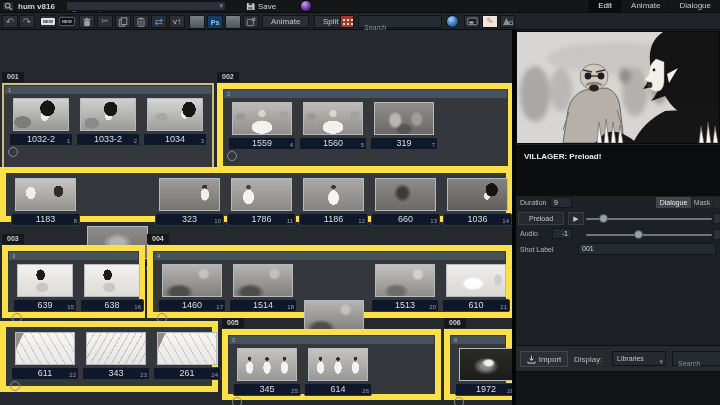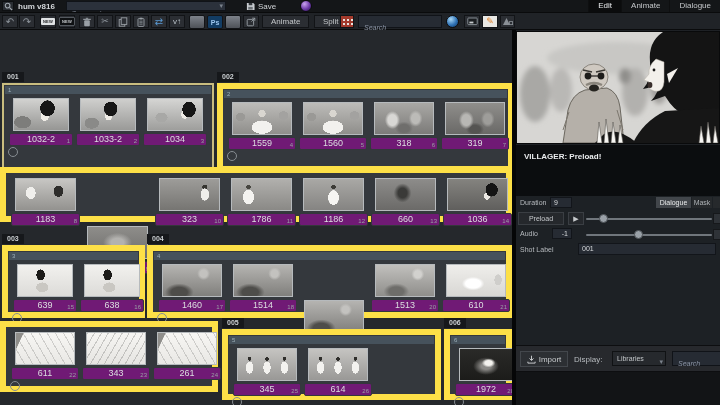--- a/index.html
+++ b/index.html
@@ -44,21 +44,21 @@
   #board { position:absolute; left:0; top:30px; width:512px; height:375px; background:#25282c; overflow:hidden; }
   .group { position:absolute; }
   .seq-label { display:inline-block; background:#16181b; color:#ccd0d3; font-size:7px; line-height:10px; padding:0 5px; font-weight:bold; }
   .gbox { background:#34383d; border:6px solid #fde047; position:relative; }
   .gbox.sel { border:2px solid #c9bd7f; }
   .ghdr { height:8px; background:#46525c; margin:1px 1px 4px 1px; font-size:6px; line-height:8px; color:#9db0ba; padding-left:3px; }
   .prow { display:flex; padding:0 5px; gap:3px; }
   .nohdr .prow { padding-top:5px; }
   .panel { flex:none; }
   .thumb { height:33px; border:1px solid #b6babd; margin:0 auto; background:#9a9a98; }
-  .cap { margin-top:2px; height:13px; background:#701a75; border:1px solid #34373c; border-radius:2px; position:relative; text-align:center; color:#dcdee0; font-size:9px; line-height:11px; }
+  .cap { margin-top:2px; height:13px; background:#0f172a; border:1px solid #34373c; border-radius:2px; position:relative; text-align:center; color:#dcdee0; font-size:9px; line-height:11px; }
   .pi { position:absolute; right:2px; top:4px; font-size:6px; color:#9aa0a5; line-height:1; }
   .gcircle { position:absolute; left:4px; top:62px; width:10px; height:10px; border:1px solid #878d92; border-radius:50%; }
   .nohdr .gcircle { top:54px; }
 
   
   .t-mavis-a{background:radial-gradient(ellipse 12px 13px at 62% 30%,#161616 60%,rgba(22,22,22,0) 61%),radial-gradient(ellipse 7px 8px at 57% 55%,#efece6 60%,rgba(239,236,230,0) 61%),radial-gradient(ellipse 14px 10px at 16% 75%,#7d7d7b 60%,rgba(125,125,123,0) 61%),linear-gradient(180deg,#d2d2d0,#969694);}
   .t-mavis-b{background:radial-gradient(ellipse 11px 12px at 55% 32%,#161616 60%,rgba(22,22,22,0) 61%),radial-gradient(ellipse 6px 7px at 51% 55%,#efece6 60%,rgba(239,236,230,0) 61%),radial-gradient(ellipse 12px 9px at 20% 78%,#8a8a88 60%,rgba(138,138,136,0) 61%),linear-gradient(180deg,#cfcfcd,#9a9a98);}
   .t-mavis-c{background:radial-gradient(ellipse 11px 13px at 76% 34%,#161616 60%,rgba(22,22,22,0) 61%),radial-gradient(ellipse 6px 7px at 68% 50%,#efece6 60%,rgba(239,236,230,0) 61%),radial-gradient(ellipse 10px 8px at 25% 60%,#a8a8a6 60%,rgba(168,168,166,0) 61%),linear-gradient(180deg,#d5d5d3,#9e9e9c);}
   .t-mavis-d{background:radial-gradient(ellipse 10px 11px at 74% 35%,#141414 60%,rgba(20,20,20,0) 61%),radial-gradient(ellipse 5px 6px at 66% 55%,#ece9e4 60%,rgba(236,233,228,0) 61%),linear-gradient(180deg,#84837f,#605f5d);}
   .t-villager-big{background:radial-gradient(ellipse 17px 11px at 50% 78%,#f2f1ee 60%,rgba(242,241,238,0) 61%),radial-gradient(ellipse 6px 6px at 50% 34%,#d9d6d0 60%,rgba(217,214,208,0) 61%),radial-gradient(ellipse 8px 7px at 13% 45%,#9a9996 60%,rgba(154,153,150,0) 61%),radial-gradient(ellipse 8px 7px at 87% 40%,#a3a2a0 60%,rgba(163,162,160,0) 61%),linear-gradient(180deg,#bdbcb9,#8f8e8b);}
@@ -249,24 +249,20 @@
       <div class="group" style="left: 217px; top: 35px; width: 297px;"><div class="seq-label">002</div><div class="gbox" style="height: 89px;">
           <div class="ghdr">2</div>
           <div class="prow">
             <div class="panel" style="width: 68px;">
               <div class="thumb t-villager-big" style="width: 60px;"></div>
               <div class="cap"><span>1559</span><span class="pi">4</span></div>
             </div>
             <div class="panel" style="width: 68px;">
               <div class="thumb t-villager-big" style="width: 60px;"></div>
               <div class="cap"><span>1560</span><span class="pi">5</span></div>
-            </div>
-            <div class="panel" style="width: 68px;">
-              <div class="thumb t-blur-crowd" style="width: 60px;"></div>
-              <div class="cap"><span>318</span><span class="pi">6</span></div>
             </div>
             <div class="panel" style="width: 68px;">
               <div class="thumb t-blur-crowd2" style="width: 60px;"></div>
               <div class="cap"><span>319</span><span class="pi">7</span></div>
             </div>
           </div>
           <div class="gcircle"></div>
         </div></div>
       <div class="group" style="left: 0px; top: 137px; width: 512px;">
         <div class="gbox nohdr" style="height: 55px;">

